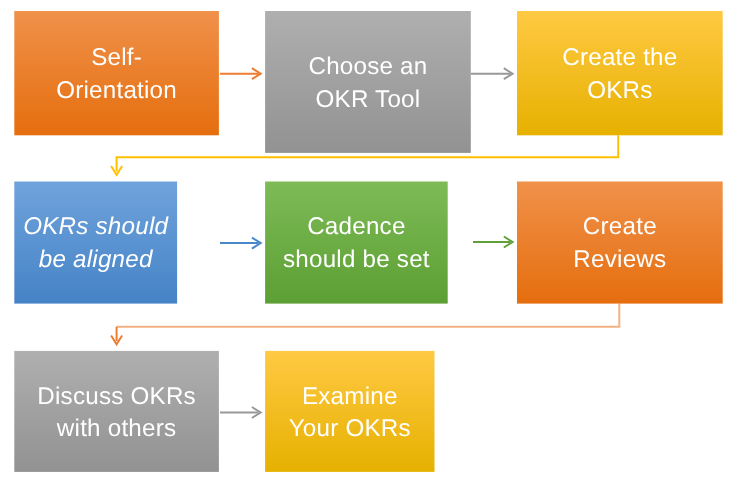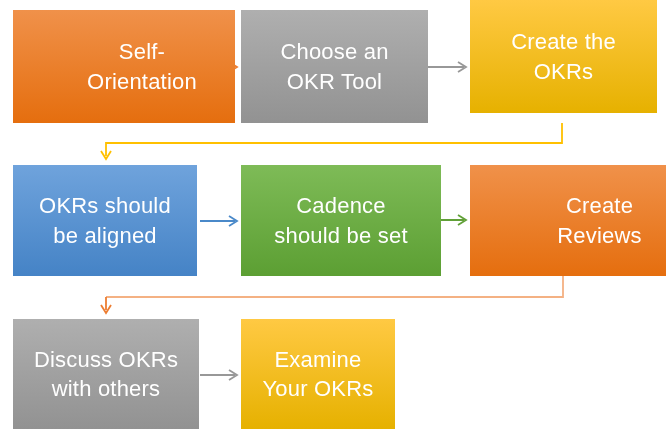--- a/index.html
+++ b/index.html
@@ -16,31 +16,31 @@
     display: flex;
     align-items: center;
     justify-content: center;
     text-align: center;
     color: #ffffff;
     font-size: 22px;
     line-height: 1.32;
     white-space: pre-line;
     letter-spacing: 0.2px;
   }
-  .c-orange { background: linear-gradient(180deg, #F0914A 0%, #E56E0E 100%); padding-left: 36px; }
+  .c-orange { background: linear-gradient(180deg, #F0914A 0%, #E56E0E 100%); }
   .c-gray   { background: linear-gradient(180deg, #AFAFAF 0%, #929292 100%); }
   .c-yellow { background: linear-gradient(180deg, #FFC943 0%, #E6B100 100%); }
   .c-blue   { background: linear-gradient(180deg, #6FA3DC 0%, #4583C6 100%); }
   .c-green  { background: linear-gradient(180deg, #7EBB57 0%, #5C9F33 100%); }
 
   #box-a { left: 13px;  top: 10px;  width: 186px; height: 113px; }
-  #box-b { left: 241px; top: 10px;  width: 187px; height: 113px; }
-  #box-c { left: 470px; top: 0;  width: 187px; height: 113px; }
-  #box-d { left: 13px;  top: 165px; width: 184px; height: 111px; }
-  #box-e { left: 241px; top: 165px; width: 200px; height: 111px; }
+  #box-b { left: 241px; top: 10px;  width: 187px; height: 129px; }
+  #box-c { left: 470px; top: 10px;  width: 187px; height: 113px; }
+  #box-d { left: 13px;  top: 165px; width: 148px; height: 111px; font-style: italic; }
+  #box-e { left: 241px; top: 165px; width: 166px; height: 111px; }
   #box-f { left: 470px; top: 165px; width: 187px; height: 111px; }
   #box-g { left: 13px;  top: 319px; width: 186px; height: 110px; }
   #box-h { left: 241px; top: 319px; width: 154px; height: 110px; }
 
   svg.connectors {
     position: absolute;
     left: 0; top: 0;
     width: 666px; height: 443px;
     pointer-events: none;
   }

